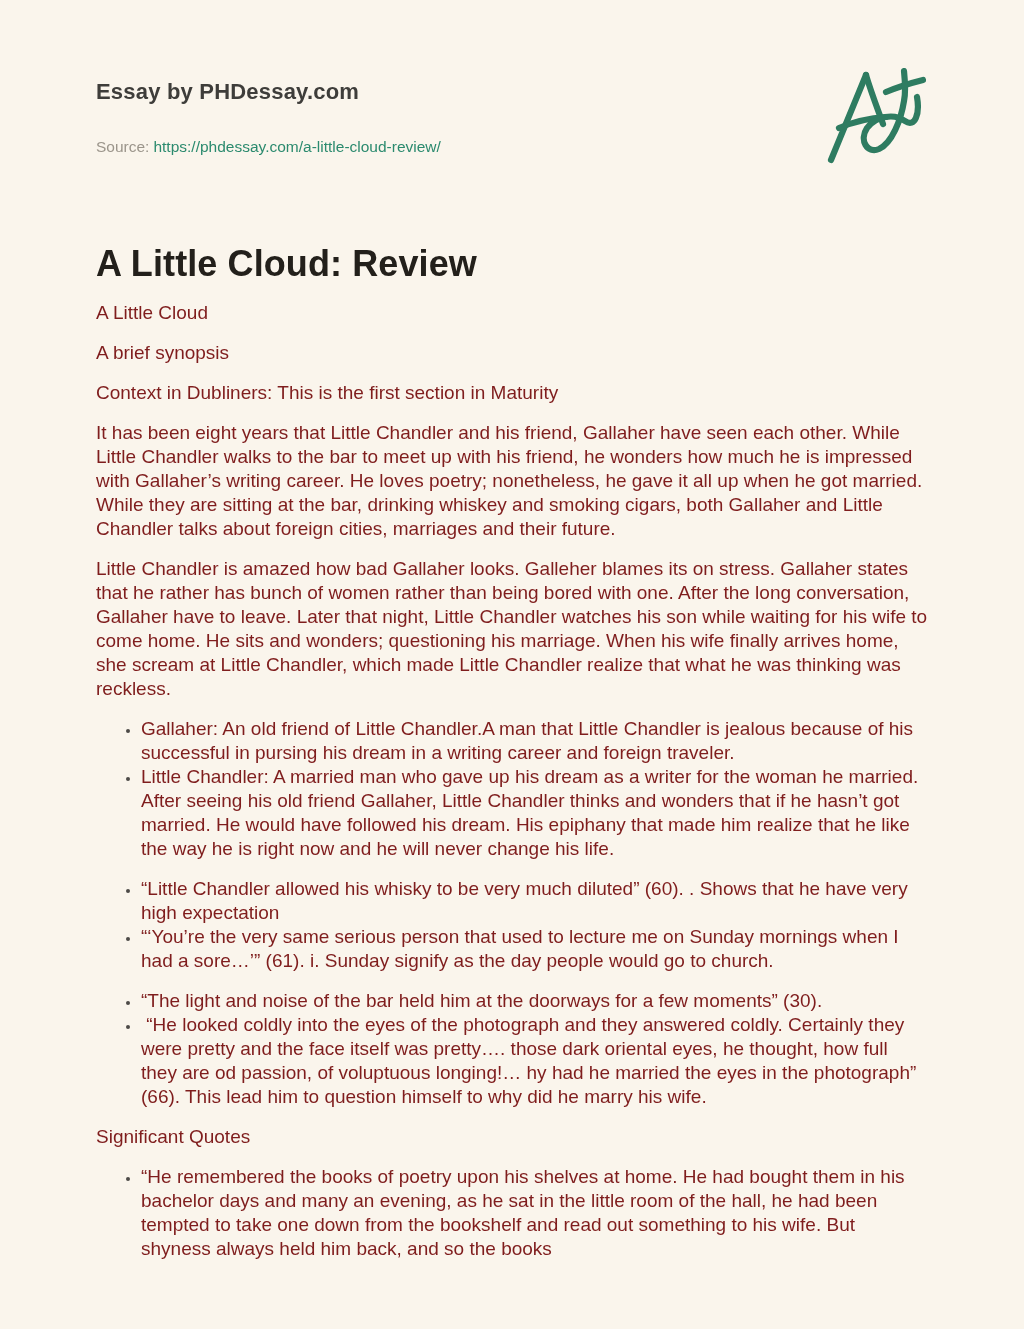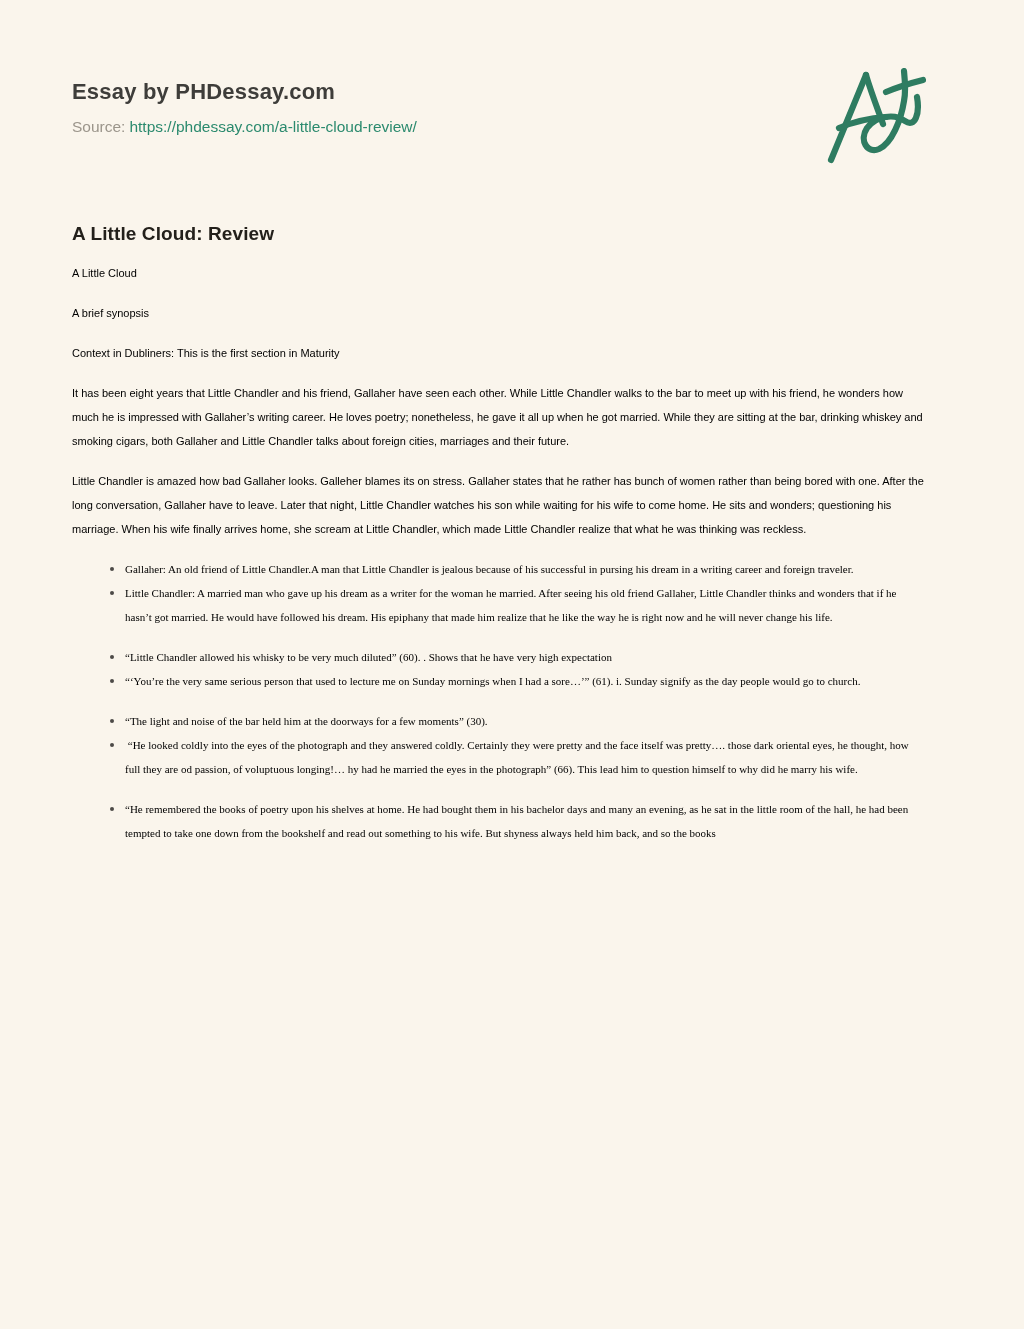--- a/index.html
+++ b/index.html
@@ -11,64 +11,63 @@
   body {
     background: #faf5ec;
     font-family: "Liberation Sans", sans-serif;
     color: #4c4a47;
     position: relative;
   }
   .page {
     position: relative;
     width: 1024px;
     height: 1329px;
-    padding: 79px 96px 0 72px;
+    padding: 79px 96px 0 96px;
   }
   .site-header h1 {
     font-size: 22px;
     font-weight: 700;
     color: #3e3d3a;
     letter-spacing: 0.2px;
   }
   .source-line {
-    margin-top: 13px;
+    margin-top: 33px;
     font-size: 15.5px;
   }
   .source-label { color: #9b958b; }
   .source-link {
     color: #2b8a6e;
     text-decoration: none;
     margin-left: 4px;
   }
   .logo {
     position: absolute;
     top: 68px;
     left: 826px;
     width: 100px;
     height: 96px;
   }
   .article-title {
     margin-top: 87px;
     margin-bottom: 11px;
-    font-size: 19px;
+    font-size: 36px;
     font-weight: 700;
     color: #23201b;
     letter-spacing: 0.1px;
   }
   .article-body {
-    font-size: 11px;
+    font-size: 19px;
     line-height: 24px;
-    color: #000000;
+    color: #7f1d1d;
   }
   .article-body p.para { margin: 16px 0; }
   .article-body ul.bullets {
-    margin: 16px 12px;
+    margin: 16px 4px;
     padding-left: 41px;
     list-style: disc outside;
-    font-family: Liberation Serif, serif;
   }
   .article-body ul.bullets li {
     padding-left: 0;
   }
   .article-body ul.bullets li::marker {
     font-size: 13px;
     color: #4c4a47;
   }
 </style>
 </head>
@@ -111,18 +110,19 @@
         <li>Little Chandler: A married man who gave up his dream as a writer for the woman he married. After seeing his old friend Gallaher, Little Chandler thinks and wonders that if he hasn’t got married. He would have followed his dream. His epiphany that made him realize that he like the way he is right now and he will never change his life.</li>
       </ul>
       <ul class="bullets">
         <li>“Little Chandler allowed his whisky to be very much diluted” (60). . Shows that he have very high expectation</li>
         <li>“‘You’re the very same serious person that used to lecture me on Sunday mornings when I had a sore…’” (61). i. Sunday signify as the day people would go to church.</li>
       </ul>
       <ul class="bullets">
         <li>“The light and noise of the bar held him at the doorways for a few moments” (30).</li>
         <li>&nbsp;“He looked coldly into the eyes of the photograph and they answered coldly. Certainly they were pretty and the face itself was pretty…. those dark oriental eyes, he thought, how full they are od passion, of voluptuous longing!… hy had he married the eyes in the photograph” (66). This lead him to question himself to why did he marry his wife.</li>
       </ul>
+      <p class="para">Significant Quotes</p>
       <ul class="bullets">
         <li>“He remembered the books of poetry upon his shelves at home. He had bought them in his bachelor days and many an evening, as he sat in the little room of the hall, he had been tempted to take one down from the bookshelf and read out something to his wife. But shyness always held him back, and so the books</li>
       </ul>
     </div>
 
 </div>
 
 </body></html>

